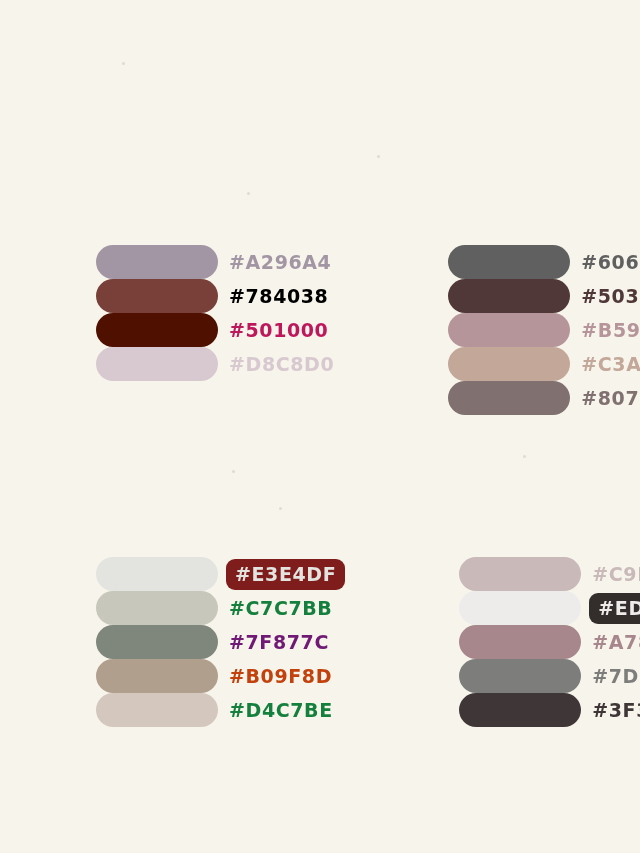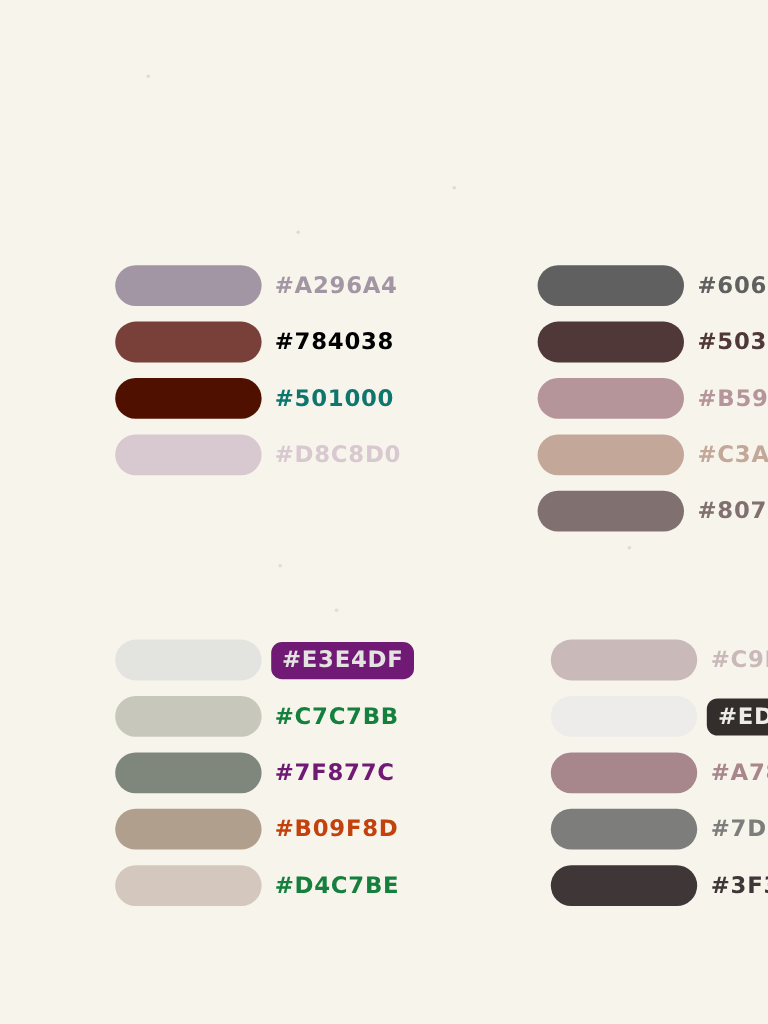--- a/index.html
+++ b/index.html
@@ -37,21 +37,22 @@
     width: 640px;
     display: flex;
     flex-direction: row;
   }
   #group-1 { top: 221px; }
   #group-2 { top: 533px; }
 
   .column {
     display: flex;
     flex-direction: column;
-    gap: 13px;
+    gap: 0;
+    margin-top: 24px;
   }
   .column.left  { margin-left: 96px; }
   .column.right { margin-left: 114px; }
 
   .swatch-row {
     display: flex;
     flex-direction: row;
     align-items: center;
     height: 34px;
   }
@@ -96,21 +97,21 @@
         <div class="swatch-row">
           <div class="swatch-pill" style="background: rgb(162, 150, 164);"></div>
           <span class="swatch-label" style="color: rgb(162, 150, 164);">#A296A4</span>
         </div>
         <div class="swatch-row">
           <div class="swatch-pill" style="background: rgb(120, 64, 56);"></div>
           <span class="swatch-label" style="color: #000000;">#784038</span>
         </div>
         <div class="swatch-row">
           <div class="swatch-pill" style="background: rgb(80, 16, 0);"></div>
-          <span class="swatch-label" style="color: #0f766e;">#501000</span>
+          <span class="swatch-label" style="color: #be185d;">#501000</span>
         </div>
         <div class="swatch-row">
           <div class="swatch-pill" style="background: rgb(216, 200, 208);"></div>
           <span class="swatch-label" style="color: rgb(216, 200, 208); text-align: right;">#D8C8D0</span>
         </div>
       </div>
     <div class="column right">
         <div class="swatch-row">
           <div class="swatch-pill" style="background: rgb(96, 96, 96);"></div>
           <span class="swatch-label" style="color: rgb(96, 96, 96);">#606060</span>
@@ -131,21 +132,21 @@
           <div class="swatch-pill" style="background: rgb(128, 112, 112);"></div>
           <span class="swatch-label" style="color: rgb(128, 112, 112);">#807070</span>
         </div>
       </div>
   </div>
 
   <div class="group" id="group-2">
     <div class="column left">
         <div class="swatch-row">
           <div class="swatch-pill" style="background: rgb(227, 228, 223);"></div>
-          <span class="swatch-label chip" style="background: #701a75; color: rgb(227, 228, 223);">#E3E4DF</span>
+          <span class="swatch-label chip" style="background: #7f1d1d; color: rgb(227, 228, 223);">#E3E4DF</span>
         </div>
         <div class="swatch-row">
           <div class="swatch-pill" style="background: rgb(199, 199, 187);"></div>
           <span class="swatch-label" style="color: #15803d;">#C7C7BB</span>
         </div>
         <div class="swatch-row">
           <div class="swatch-pill" style="background: rgb(127, 135, 124);"></div>
           <span class="swatch-label" style="color: #701a75;">#7F877C</span>
         </div>
         <div class="swatch-row">

